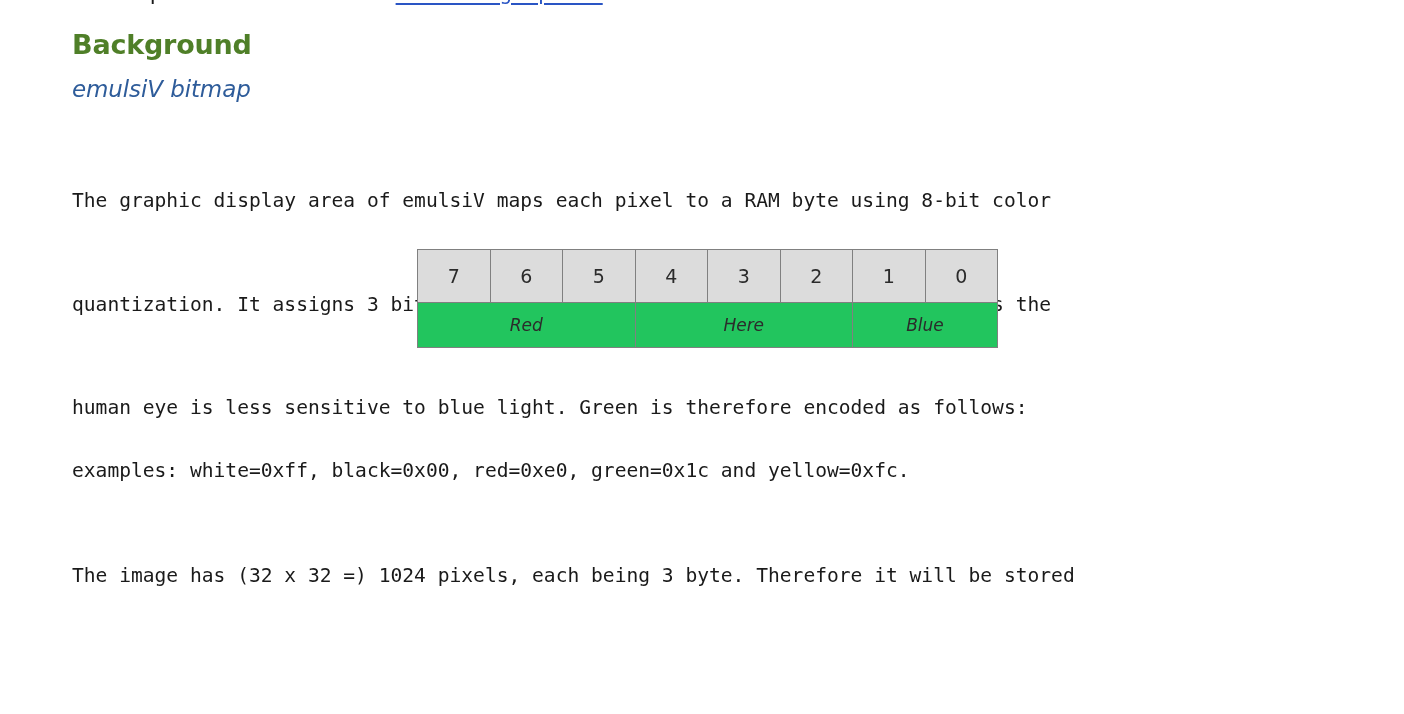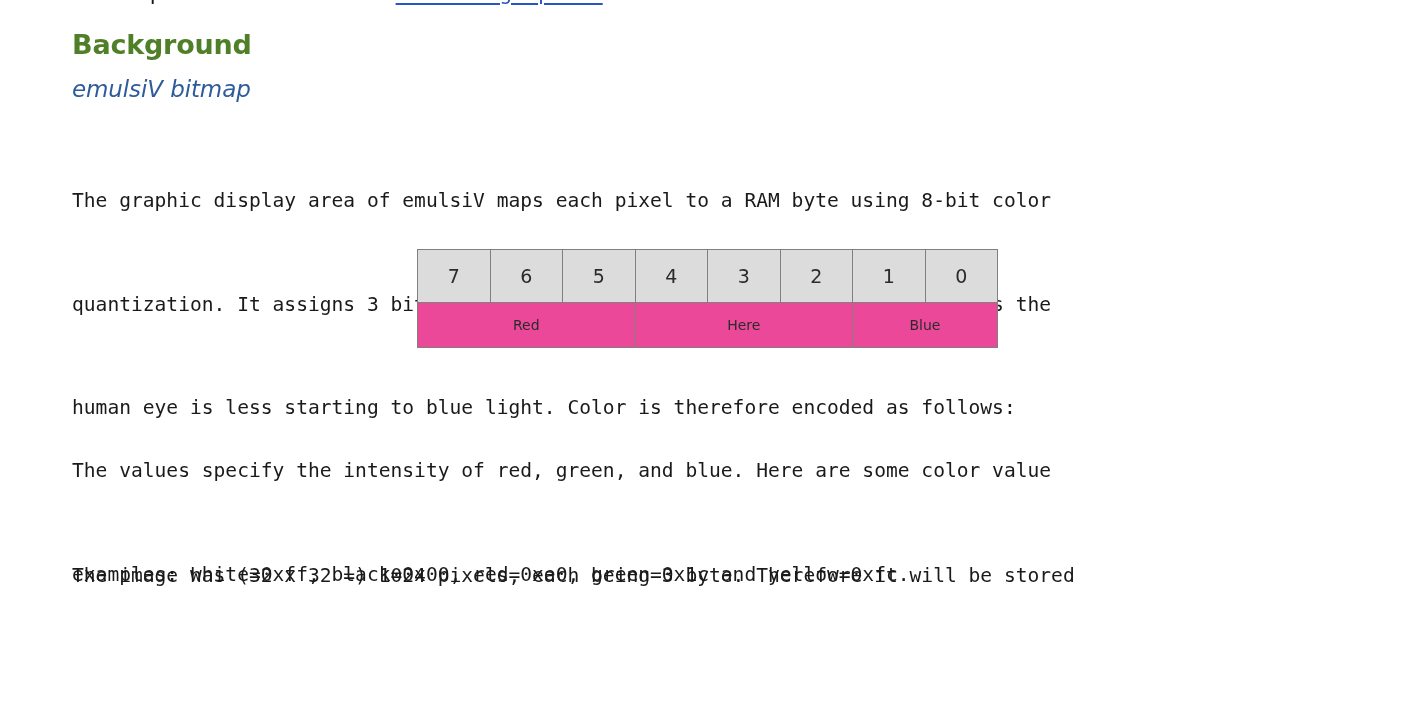--- a/index.html
+++ b/index.html
@@ -112,42 +112,43 @@
     padding: 0;
   }
   table.bitfield tr.bits td {
     width: 71.5px;
     height: 52px;
     background: #dcdcdc;
     vertical-align: middle;
   }
   table.bitfield tr.fields td {
     height: 44px;
-    background: #ec4899;
+    background: #22c55e;
     vertical-align: middle;
-    font-size: 14px;
+    font-size: 17px;
+    font-style: italic;
   }
 </style>
 </head>
 <body>
 
 <div class="page">
 
   <div class="top-clipped-line">
     <span>description based on the </span><a class="link-text" href="#">emulsiV graphics</a>
   </div>
 
   <h2 class="h-background">Background</h2>
 
   <h3 class="h-subhead">emulsiV bitmap</h3>
 
   <p class="para" id="para-intro">
     <span class="jline">The graphic display area of emulsiV maps each pixel to a RAM byte using 8-bit color</span>
     <span class="jline">quantization. It assigns 3 bits to red, 3 bits to green, and 2 bits to blue, as the</span>
-    <span class="jline">human eye is less starting to blue light. Color is therefore encoded as follows:</span>
+    <span class="jline">human eye is less sensitive to blue light. Green is therefore encoded as follows:</span>
   </p>
 
   <div class="bitfield-wrap">
     <table class="bitfield">
       <tbody>
         <tr class="bits">
           <td>7</td>
           <td>6</td>
           <td>5</td>
           <td>4</td>
@@ -159,21 +160,20 @@
         <tr class="fields">
           <td colspan="3">Red</td>
           <td colspan="3">Here</td>
           <td colspan="2">Blue</td>
         </tr>
       </tbody>
     </table>
   </div>
 
   <p class="para" id="para-values">
-    <span class="jline">The values specify the intensity of red, green, and blue. Here are some color value</span>
     <span class="jline">examples: white=0xff, black=0x00, red=0xe0, green=0x1c and yellow=0xfc.</span>
   </p>
 
   <p class="para" id="para-image">
     <span class="jline">The image has (32 x 32 =) 1024 pixels, each being 3 byte. Therefore it will be stored</span>
     
   </p>
 
 </div>
 

